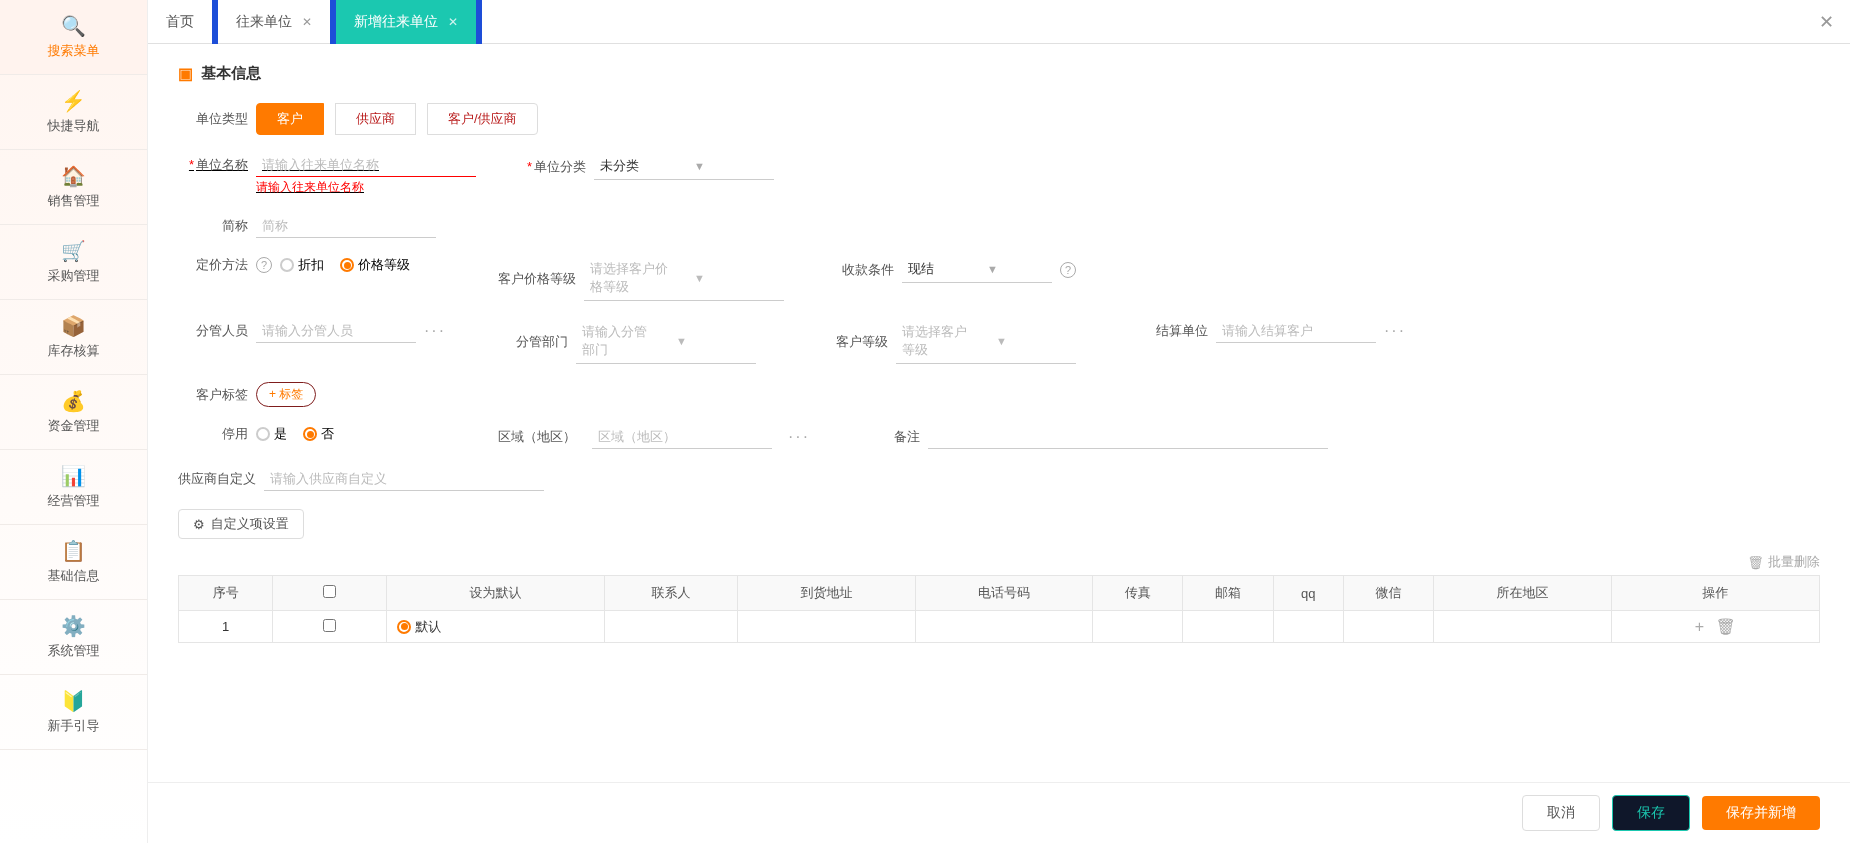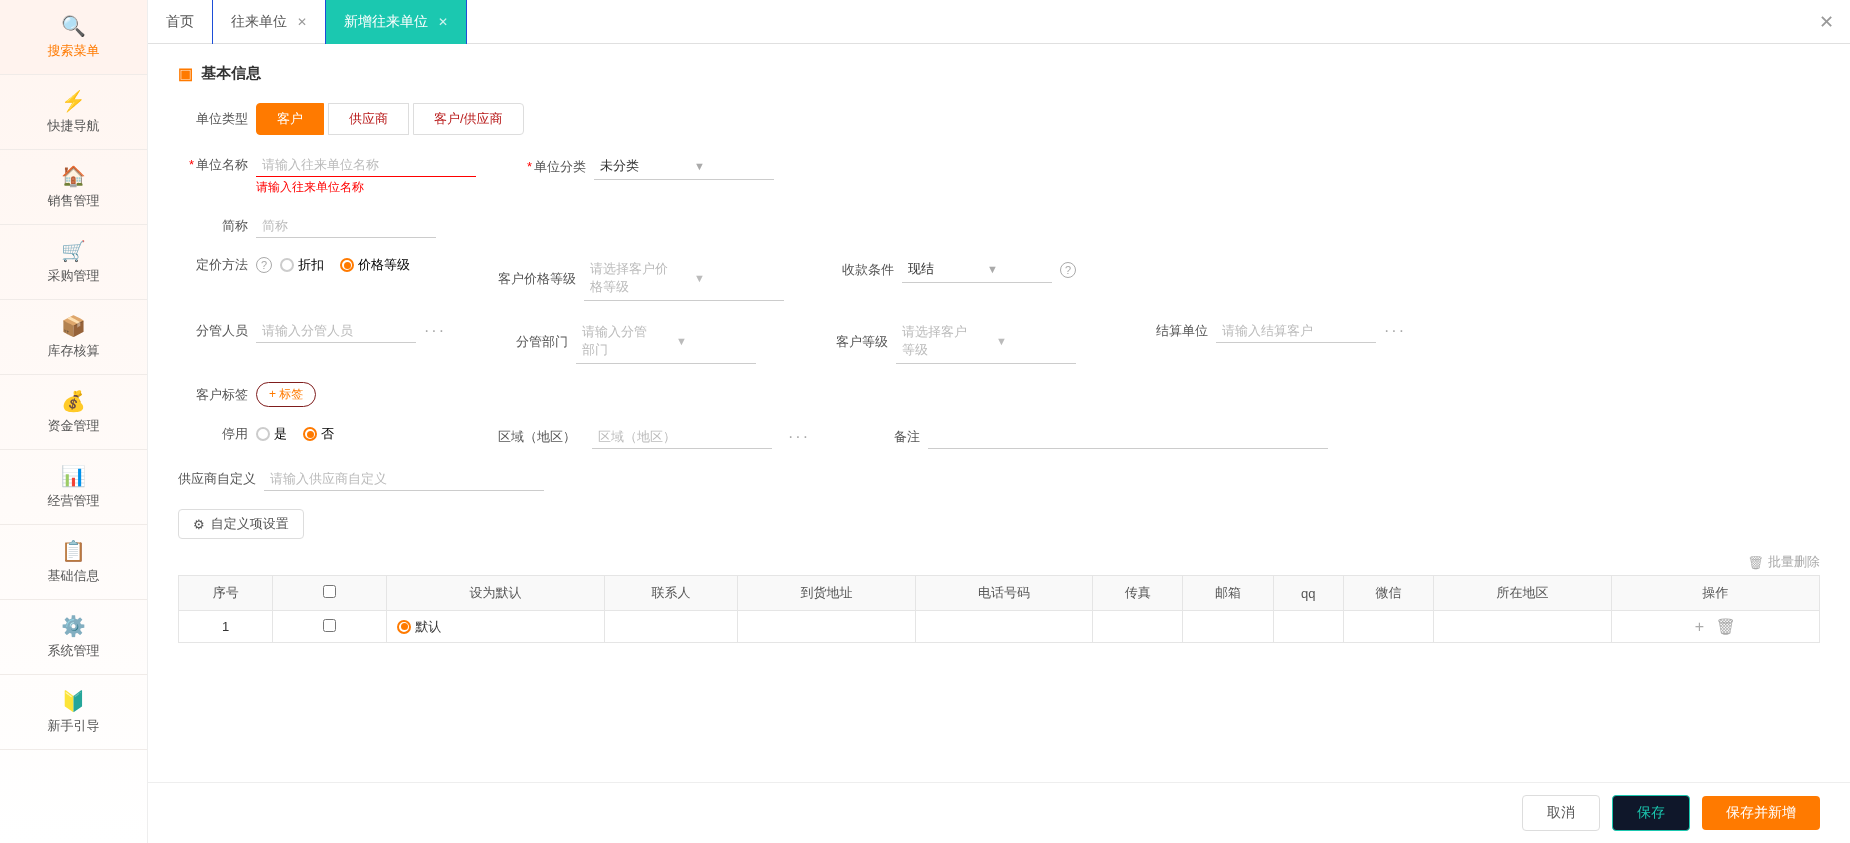--- a/index.html
+++ b/index.html
@@ -54,21 +54,21 @@
       flex-shrink: 0;
     }
     .tab {
       display: flex;
       align-items: center;
       padding: 0 18px;
       height: 44px;
       cursor: pointer;
       font-size: 14px;
       color: #555;
-      border-right: 1px solid #1d4ed8;
+      border-right: 6px solid #1d4ed8;
       gap: 6px;
       white-space: nowrap;
     }
     .tab.active {
       background: #1bc8b0;
       color: #fff;
     }
     .tab .close-btn {
       font-size: 12px;
       color: #999;
@@ -161,21 +161,21 @@
       cursor: pointer;
       gap: 20px;
     }
     .form-select span { flex: 1; color: #333; }
     .form-select .arrow { color: #aaa; font-size: 11px; }
     .form-select.placeholder span { color: #bbb; }
 
     
     .type-btn-group {
       display: flex;
-      gap: 4px;
+      gap: 11px;
     }
     .type-btn {
       padding: 6px 20px;
       border: 1px solid #ddd;
       font-size: 13px;
       cursor: pointer;
       background: #fff;
       color: #b91c1c;
     }
     .type-btn.active {
@@ -406,21 +406,21 @@
         <span class="form-label">单位类型</span>
         <div class="type-btn-group">
           <button class="type-btn active">客户</button>
           <button class="type-btn">供应商</button>
           <button class="type-btn">客户/供应商</button>
         </div>
       </div>
     </div>
 
     <div class="form-row">
-      <div class="form-field" style="margin-right:40px;">
+      <div class="form-field" style="margin-right:40px;text-decoration:underline;">
         <div class="form-field-block">
           <div class="field-row">
             <span class="form-label">
               <span class="required-star">*</span><span>单位名称</span>
             </span>
             <input class="form-input error" type="text" style="width: 220px;" placeholder="请输入往来单位名称">
           </div>
           <div class="error-msg">请输入往来单位名称</div>
         </div>
       </div>

